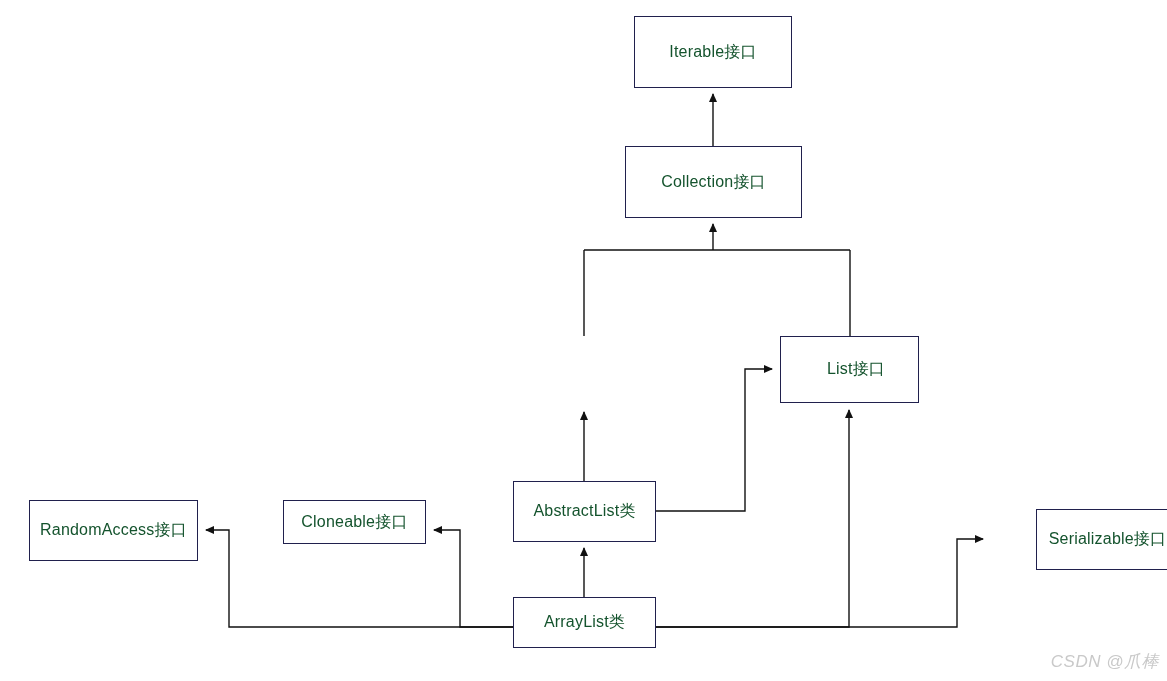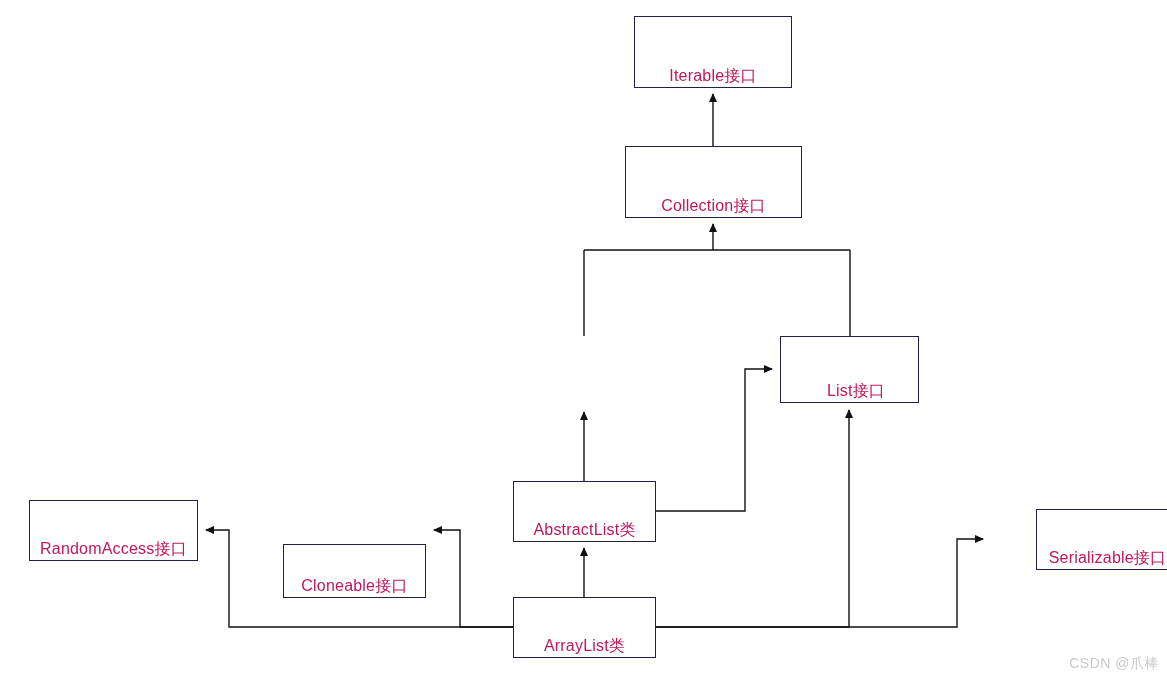--- a/index.html
+++ b/index.html
@@ -24,41 +24,42 @@
     top: 0;
     width: 1167px;
     height: 681px;
   }
   .node {
     position: absolute;
     box-sizing: border-box;
     border: 1px solid #20204d;
     background: #ffffff;
     display: flex;
-    align-items: flex-end;
+    align-items: center;
     justify-content: center;
-    color: #be185d;
+    color: #14532d;
     font-size: 16px;
     font-weight: 400;
     letter-spacing: 0.2px;
     white-space: nowrap;
     z-index: 2;
   }
   .node-label {
     pointer-events: none;
   }
   #watermark {
     position: absolute;
     right: 8px;
     bottom: 8px;
     color: #c9c9c9;
-    font-size: 14px;
+    font-size: 17px;
     letter-spacing: 0.5px;
     z-index: 3;
     user-select: none;
+    font-style: italic;
   }
 </style>
 </head>
 <body>
 
 <div id="canvas">
 
   <svg id="edges" width="1167" height="681" viewBox="0 0 1167 681">
     <defs>
       <marker id="arrow" markerWidth="10" markerHeight="10" refX="8" refY="4" orient="auto" markerUnits="userSpaceOnUse">
@@ -98,25 +99,25 @@
   </div>
   <div class="node" id="node-list" style="left: 780px; top: 336px; width: 139px; height: 67px; padding-left: 13px;">
     <span class="node-label">List接口</span>
   </div>
   <div class="node" id="node-abstractlist" style="left: 513px; top: 481px; width: 143px; height: 61px;">
     <span class="node-label">AbstractList类</span>
   </div>
   <div class="node" id="node-randomaccess" style="left: 29px; top: 500px; width: 169px; height: 61px;">
     <span class="node-label">RandomAccess接口</span>
   </div>
-  <div class="node" id="node-cloneable" style="left: 283px; top: 500px; width: 143px; height: 54px; margin-top: 44px;">
+  <div class="node" id="node-cloneable" style="left: 283px; top: 500px; width: 143px; height: 44px;">
     <span class="node-label">Cloneable接口</span>
   </div>
   <div class="node" id="node-serializable" style="left: 991px; top: 509px; width: 143px; height: 61px; margin-left: 45px;">
     <span class="node-label">Serializable接口</span>
   </div>
-  <div class="node" id="node-arraylist" style="left: 513px; top: 597px; width: 143px; height: 61px;">
+  <div class="node" id="node-arraylist" style="left: 513px; top: 597px; width: 143px; height: 51px;">
     <span class="node-label">ArrayList类</span>
   </div>
 
   <div id="watermark">CSDN @爪棒</div>
 
 </div>
 
 </body></html>

